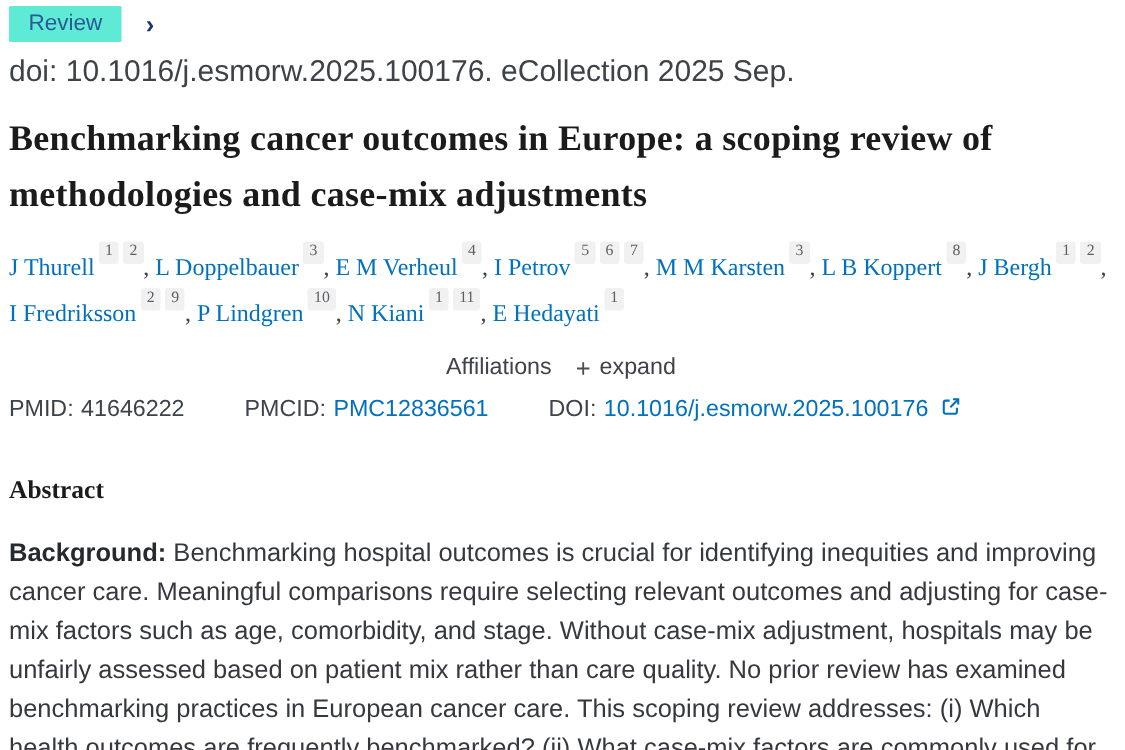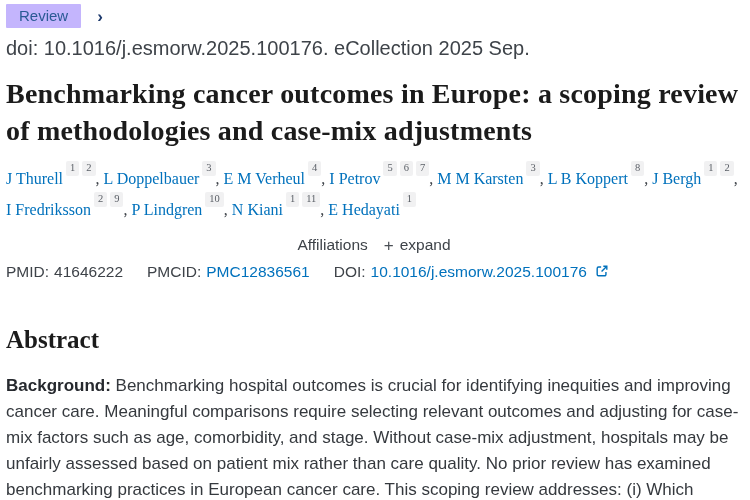--- a/index.html
+++ b/index.html
@@ -12,21 +12,21 @@
 
   
   .cite-row {
     display: flex;
     align-items: center;
     gap: 10px;
     font-size: 15px;
   }
   .pubtype-badge {
     display: inline-block;
-    background: #c4b5fd;
+    background: #5eead4;
     color: #2a5a94;
     padding: 3px 13px 4px 13px;
     font-size: 15px;
     border-radius: 1px;
   }
   .chevron {
     color: #1e3a6d;
     font-size: 17px;
     font-weight: 700;
     margin-left: 6px;
@@ -43,21 +43,21 @@
     margin-top: 9px;
     font-size: 20px;
     color: #3e4349;
   }
 
   
   .article-title {
     margin-top: 15px;
     font-family: "Liberation Serif", serif;
     font-weight: 700;
-    font-size: 28px;
+    font-size: 24px;
     line-height: 37px;
     color: #1b1b1b;
     letter-spacing: 0.2px;
   }
 
   
   .authors {
     margin-top: 14px;
     font-size: 16px;
     line-height: 31px;
@@ -104,30 +104,31 @@
   }
   .plus-glyph { font-size: 17px; color: #4a4f55; line-height: 1; }
 
   
   .ids-row {
     margin-top: 9px;
     font-size: 15.5px;
     color: #3e4349;
     display: flex;
     align-items: center;
+    gap: 16px;
   }
   .id-group { margin-right: 24px; display: inline-flex; align-items: center; gap: 5px; }
   .ext-icon { display: inline-block; margin-left: 3px; position: relative; top: 1px; }
 
   
   .abstract-heading {
-    margin-top: 45px;
+    margin-top: 35px;
     font-family: "Liberation Serif", serif;
     font-weight: 700;
-    font-size: 25px;
+    font-size: 17px;
     color: #1b1b1b;
   }
   .abstract-text {
     margin-top: 19px;
     font-size: 17px;
     line-height: 26px;
     color: #35393e;
     max-width: 742px;
   }
   .abs-label { font-weight: 700; color: #26292e; }

